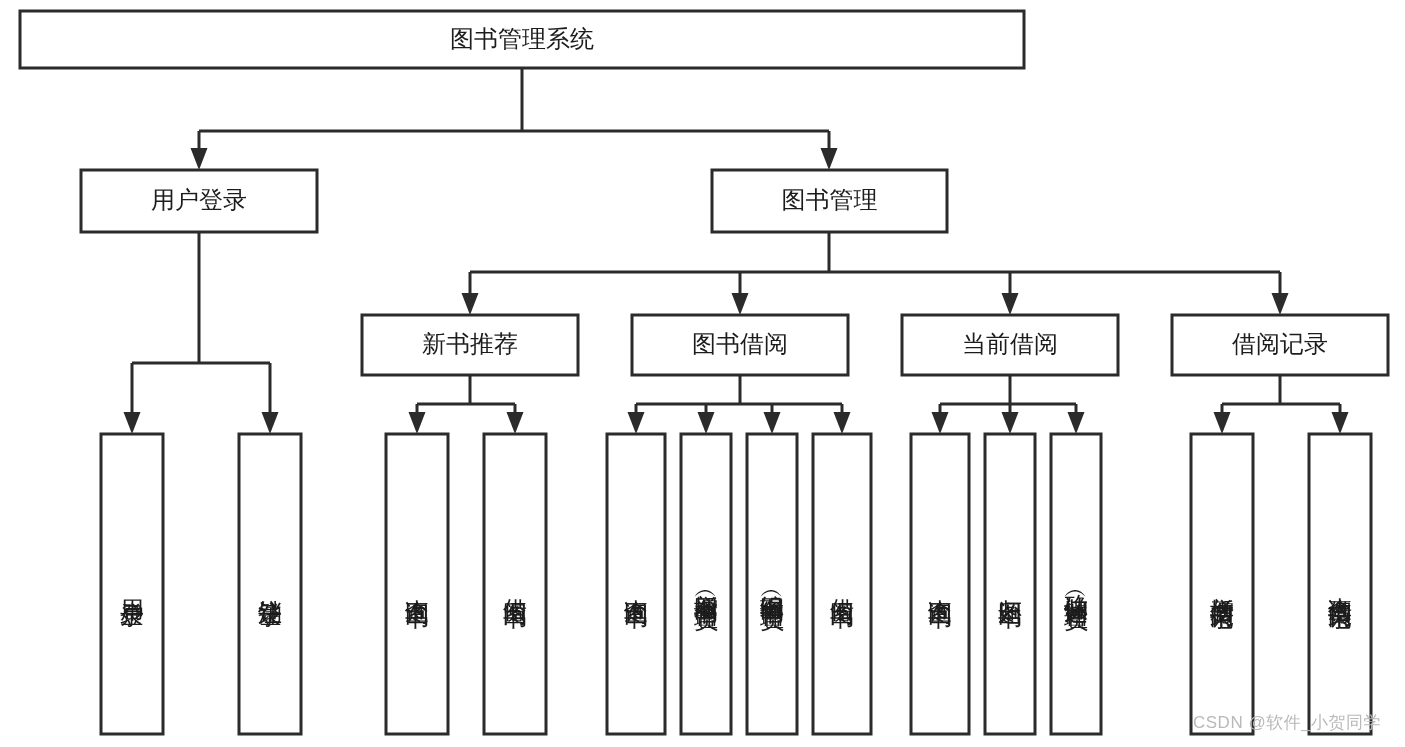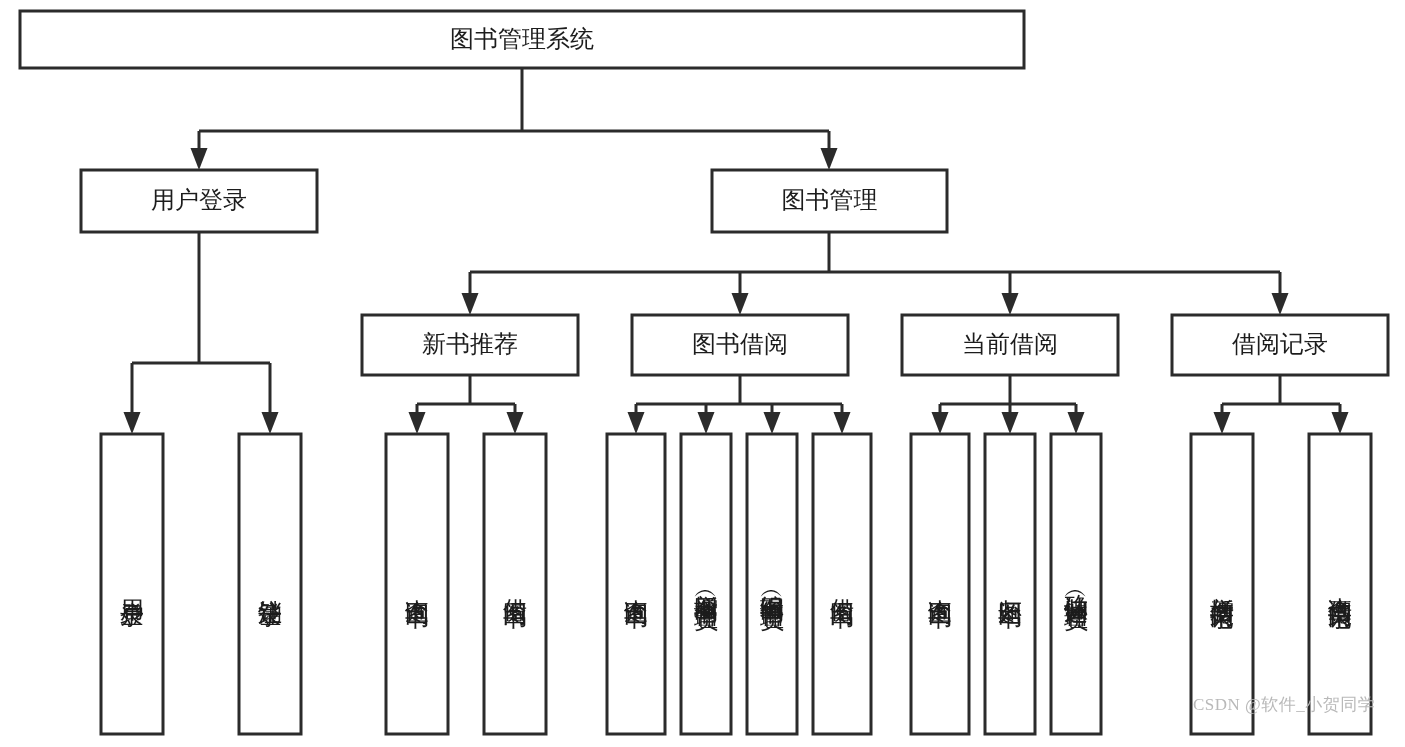--- a/index.html
+++ b/index.html
@@ -207,15 +207,15 @@
         <span>确认归还（管理员）</span>
       </div>
       <div class="node-label-v" style="left: 1191px; top: 434px; width: 62px; height: 300px;">
         <span>新增借阅记录</span>
       </div>
       <div class="node-label-v" style="left: 1309px; top: 434px; width: 62px; height: 300px;">
         <span>查询借阅记录</span>
       </div>
     </div>
 
-  <div class="watermark" style="left: 1193px; top: 693px; font-family: Liberation Serif, serif;">CSDN @软件_小贺同学</div>
+  <div class="watermark" style="left: 1193px; top: 711px;">CSDN @软件_小贺同学</div>
 
 </div>
 
 </body></html>

